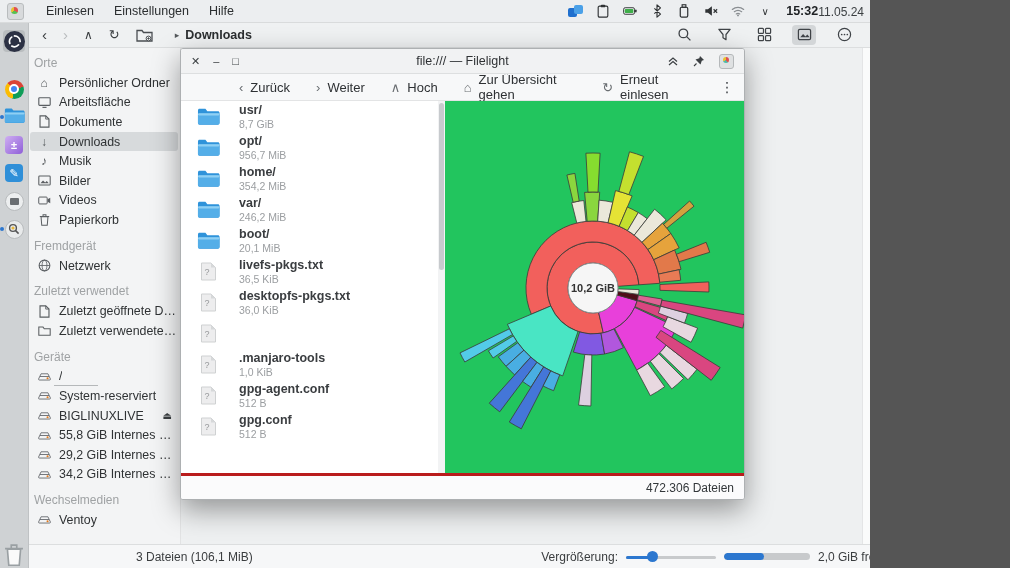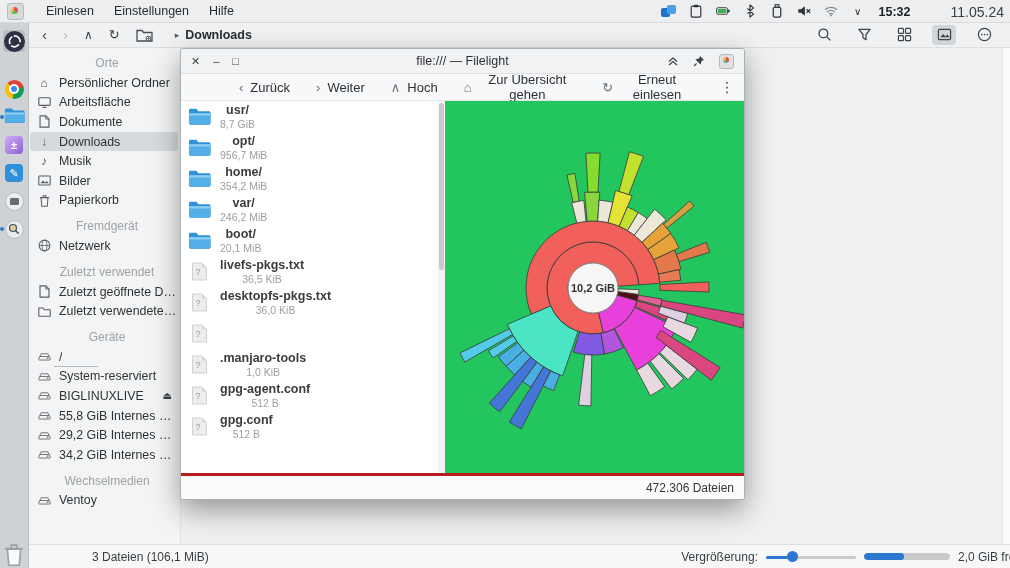--- a/index.html
+++ b/index.html
@@ -1,37 +1,37 @@
 <!DOCTYPE html>
 <html><head>
 <meta charset="utf-8">
 <style>
   html,body{margin:0;padding:0;background:#555;}
-  .screen{position:relative;width:1010px;height:568px;overflow:hidden;
+  .screen{position:relative;width:870px;height:568px;overflow:hidden;
     background:#eef0f1;font-family:"Liberation Sans",sans-serif;
-    -webkit-font-smoothing:antialiased;color:#2b2e30;text-align:center;}
+    -webkit-font-smoothing:antialiased;color:#2b2e30;}
   
   .menubar{position:absolute;left:0;top:0;right:0;height:22px;background:#eceef0;
     border-bottom:1px solid #d9dbdc;display:flex;align-items:center;z-index:5;}
   .app-mini-icon{width:15px;height:15px;margin-left:7px;border-radius:3px;background:#d8dadc;
     border:1px solid #b9bcbe;position:relative;}
   .app-mini-icon::after{content:"";position:absolute;left:3px;top:3px;width:7px;height:7px;border-radius:50%;
     background:conic-gradient(#e05050 0 120deg,#58c050 0 240deg,#e8c030 0 360deg);}
   .menus{display:flex;margin-left:14px;gap:4px;}
   .menu-item{font-size:12.5px;padding:2px 8px;color:#2b2e30;cursor:default;}
   .tray{margin-left:auto;display:flex;align-items:center;gap:11px;padding-right:6px;}
   .tray-ic{width:16px;height:16px;display:flex;align-items:center;justify-content:center;color:#2f3234;}
   .tray-ic svg{width:14px;height:14px;}
   .ws-squares{position:relative;width:16px;height:14px;}
   .ws-squares i{position:absolute;border-radius:2px;}
   .ws-squares i:first-child{left:0;top:4px;width:9px;height:9px;background:#1f6fce;}
   .ws-squares i:last-child{left:6px;top:1px;width:9px;height:9px;background:#4aa0e8;}
   .clock{display:flex;flex-direction:row;align-items:flex-end;line-height:1;margin-left:2px;}
   .clock .t{font-size:12.5px;font-weight:700;color:#1e2124;}
-  .clock .d{font-size:14px;color:#3c4043;margin-top:1px;margin-left:40px;}
+  .clock .d{font-size:12px;color:#3c4043;margin-top:1px;}
   
   .dtoolbar{position:absolute;left:28px;top:22px;right:0;height:25px;background:#eff1f2;
     border-bottom:1px solid #dcdedf;display:flex;align-items:center;z-index:2;}
   .dtb-left{display:flex;align-items:center;gap:16px;padding-left:14px;}
   .nav-glyph{font-size:15px;color:#3a3e41;line-height:1;}
   .nav-glyph.dis{color:#b9bcbe;}
   .crumb{display:flex;align-items:center;gap:6px;margin-left:6px;}
   .crumb .chev{font-size:9px;color:#55595c;}
   .crumb .lbl{font-size:12.5px;font-weight:700;color:#2b2e30;}
   .dtb-right{margin-left:auto;display:flex;align-items:center;gap:16px;padding-right:14px;}
@@ -70,21 +70,21 @@
   .pl-item .ic svg{width:13px;height:13px;}
   .pl-item .lb{margin-left:7px;font-size:12.4px;color:#2f3234;white-space:nowrap;overflow:hidden;
     text-overflow:ellipsis;max-width:118px;}
   .pl-item .eject{position:absolute;right:6px;font-size:10px;color:#3a3e41;}
   .pl-item.usep::after{content:"";position:absolute;left:24px;bottom:0;width:44px;border-bottom:1px solid #b5b8ba;}
   
   .view{position:absolute;left:180px;top:47px;right:0;bottom:23px;background:#eef0f1;}
   .right-strip{position:absolute;right:0;top:0;width:7px;bottom:0;background:#fafbfb;border-left:1px solid #e4e5e6;}
   .dstatus{position:absolute;left:28px;right:0;bottom:0;height:23px;background:#f6f7f8;
     border-top:1px solid #dcdedf;display:flex;align-items:center;z-index:2;}
-  .dstatus .sel-info{margin-left:64px;font-size:12px;color:#3a3d3f;}
+  .dstatus .sel-info{margin-left:108px;font-size:12px;color:#3a3d3f;}
   .zoom-cluster{position:absolute;right:-8px;display:flex;align-items:center;gap:8px;}
   .zoom-cluster .zl{font-size:12px;color:#3a3d3f;}
   .zslider{position:relative;width:90px;height:12px;}
   .zslider .track{position:absolute;left:0;right:0;top:5px;height:3px;background:#c8cacc;border-radius:2px;}
   .zslider .fill{position:absolute;left:0;top:5px;width:26px;height:3px;background:#2c77cf;border-radius:2px;}
   .zslider .handle{position:absolute;left:21px;top:0.5px;width:11px;height:11px;border-radius:50%;background:#2c77cf;}
   .cap-bar{width:86px;height:7px;border-radius:4px;background:#c8cacc;position:relative;overflow:hidden;}
   .cap-bar .fill{position:absolute;left:0;top:0;bottom:0;width:40px;background:#2c77cf;border-radius:4px;}
   .free-txt{font-size:12px;color:#3a3d3f;white-space:nowrap;}
   
@@ -102,21 +102,21 @@
   .fl-appico::after{content:"";position:absolute;left:2.5px;top:2.5px;width:6px;height:6px;border-radius:50%;
     background:conic-gradient(#e05050 0 140deg,#50b8a8 0 250deg,#e8c030 0 360deg);}
   .fl-toolbar{height:26px;background:#f7f8f9;border-bottom:1px solid #e3e4e5;display:flex;align-items:center;
     padding-left:58px;gap:26px;}
   .fl-tbtn{display:flex;align-items:center;gap:7px;}
   .fl-tbtn .ig{color:#6a6e72;font-size:13px;line-height:1;}
   .fl-tbtn .tl{font-size:13px;color:#2e3134;}
   .fl-overflow{margin-left:auto;margin-right:10px;font-size:14px;color:#3a3e42;}
   .fl-body{position:absolute;left:0;right:0;top:52px;bottom:26px;display:flex;}
   .fl-list{width:257px;background:#fff;overflow:hidden;}
-  .f-row{display:flex;align-items:center;height:31px;padding-left:7px;gap:9px;}
+  .f-row{display:flex;align-items:center;height:31px;padding-left:16px;gap:19px;}
   .f-row .fic{width:23px;height:19px;flex:none;display:flex;align-items:center;justify-content:center;}
   .f-row .fic svg{width:23px;height:19px;}
   .f-row .fic.unk svg{width:17px;height:19px;}
   .f-col{display:flex;flex-direction:column;line-height:1.15;}
   .f-name{font-size:12.5px;font-weight:700;color:#3a3d40;}
   .f-size{font-size:10.5px;color:#9b9ea1;}
   .fl-scroll{width:7px;background:#f2f3f4;position:relative;}
   .fl-scroll .thumb{position:absolute;left:1px;right:1px;top:2px;height:45%;background:#c7cacd;border-radius:3px;}
   .fl-chart{flex:1;background:#22c55e;position:relative;}
   .fl-chart svg{position:absolute;left:0;top:0;}
@@ -327,20 +327,29 @@
     <span class="lb">Musik</span>
   </div>
       <div class="pl-item">
     <span class="ic">
           <svg viewBox="0 0 16 13">
             <rect x="1" y="1" width="14" height="11" rx="1" fill="none" stroke="#5a5e62" stroke-width="1.3"></rect>
             <path d="M3 10l3.2-3.6 2.6 2.6 2-2L13.2 10z" fill="#5a5e62"></path>
           </svg>
         </span>
     <span class="lb">Bilder</span>
+  </div>
+      <div class="pl-item">
+    <span class="ic">
+          <svg viewBox="0 0 17 12">
+            <rect x="1" y="1.5" width="11" height="9" rx="1.2" fill="none" stroke="#5a5e62" stroke-width="1.3"></rect>
+            <path d="M12.5 4.5L16 2.5v7l-3.5-2z" fill="#5a5e62"></path>
+          </svg>
+        </span>
+    <span class="lb">Videos</span>
   </div>
       <div class="pl-item">
     <span class="ic">
           <svg viewBox="0 0 16 18">
             <path d="M3.2 5.2h9.6L11.8 17H4.2z" fill="none" stroke="#5a5e62" stroke-width="1.4"></path>
             <path d="M1.5 4.8h13M6 4.4V2.3h4v2.1" fill="none" stroke="#5a5e62" stroke-width="1.4"></path>
           </svg>
         </span>
     <span class="lb">Papierkorb</span>
   </div>

